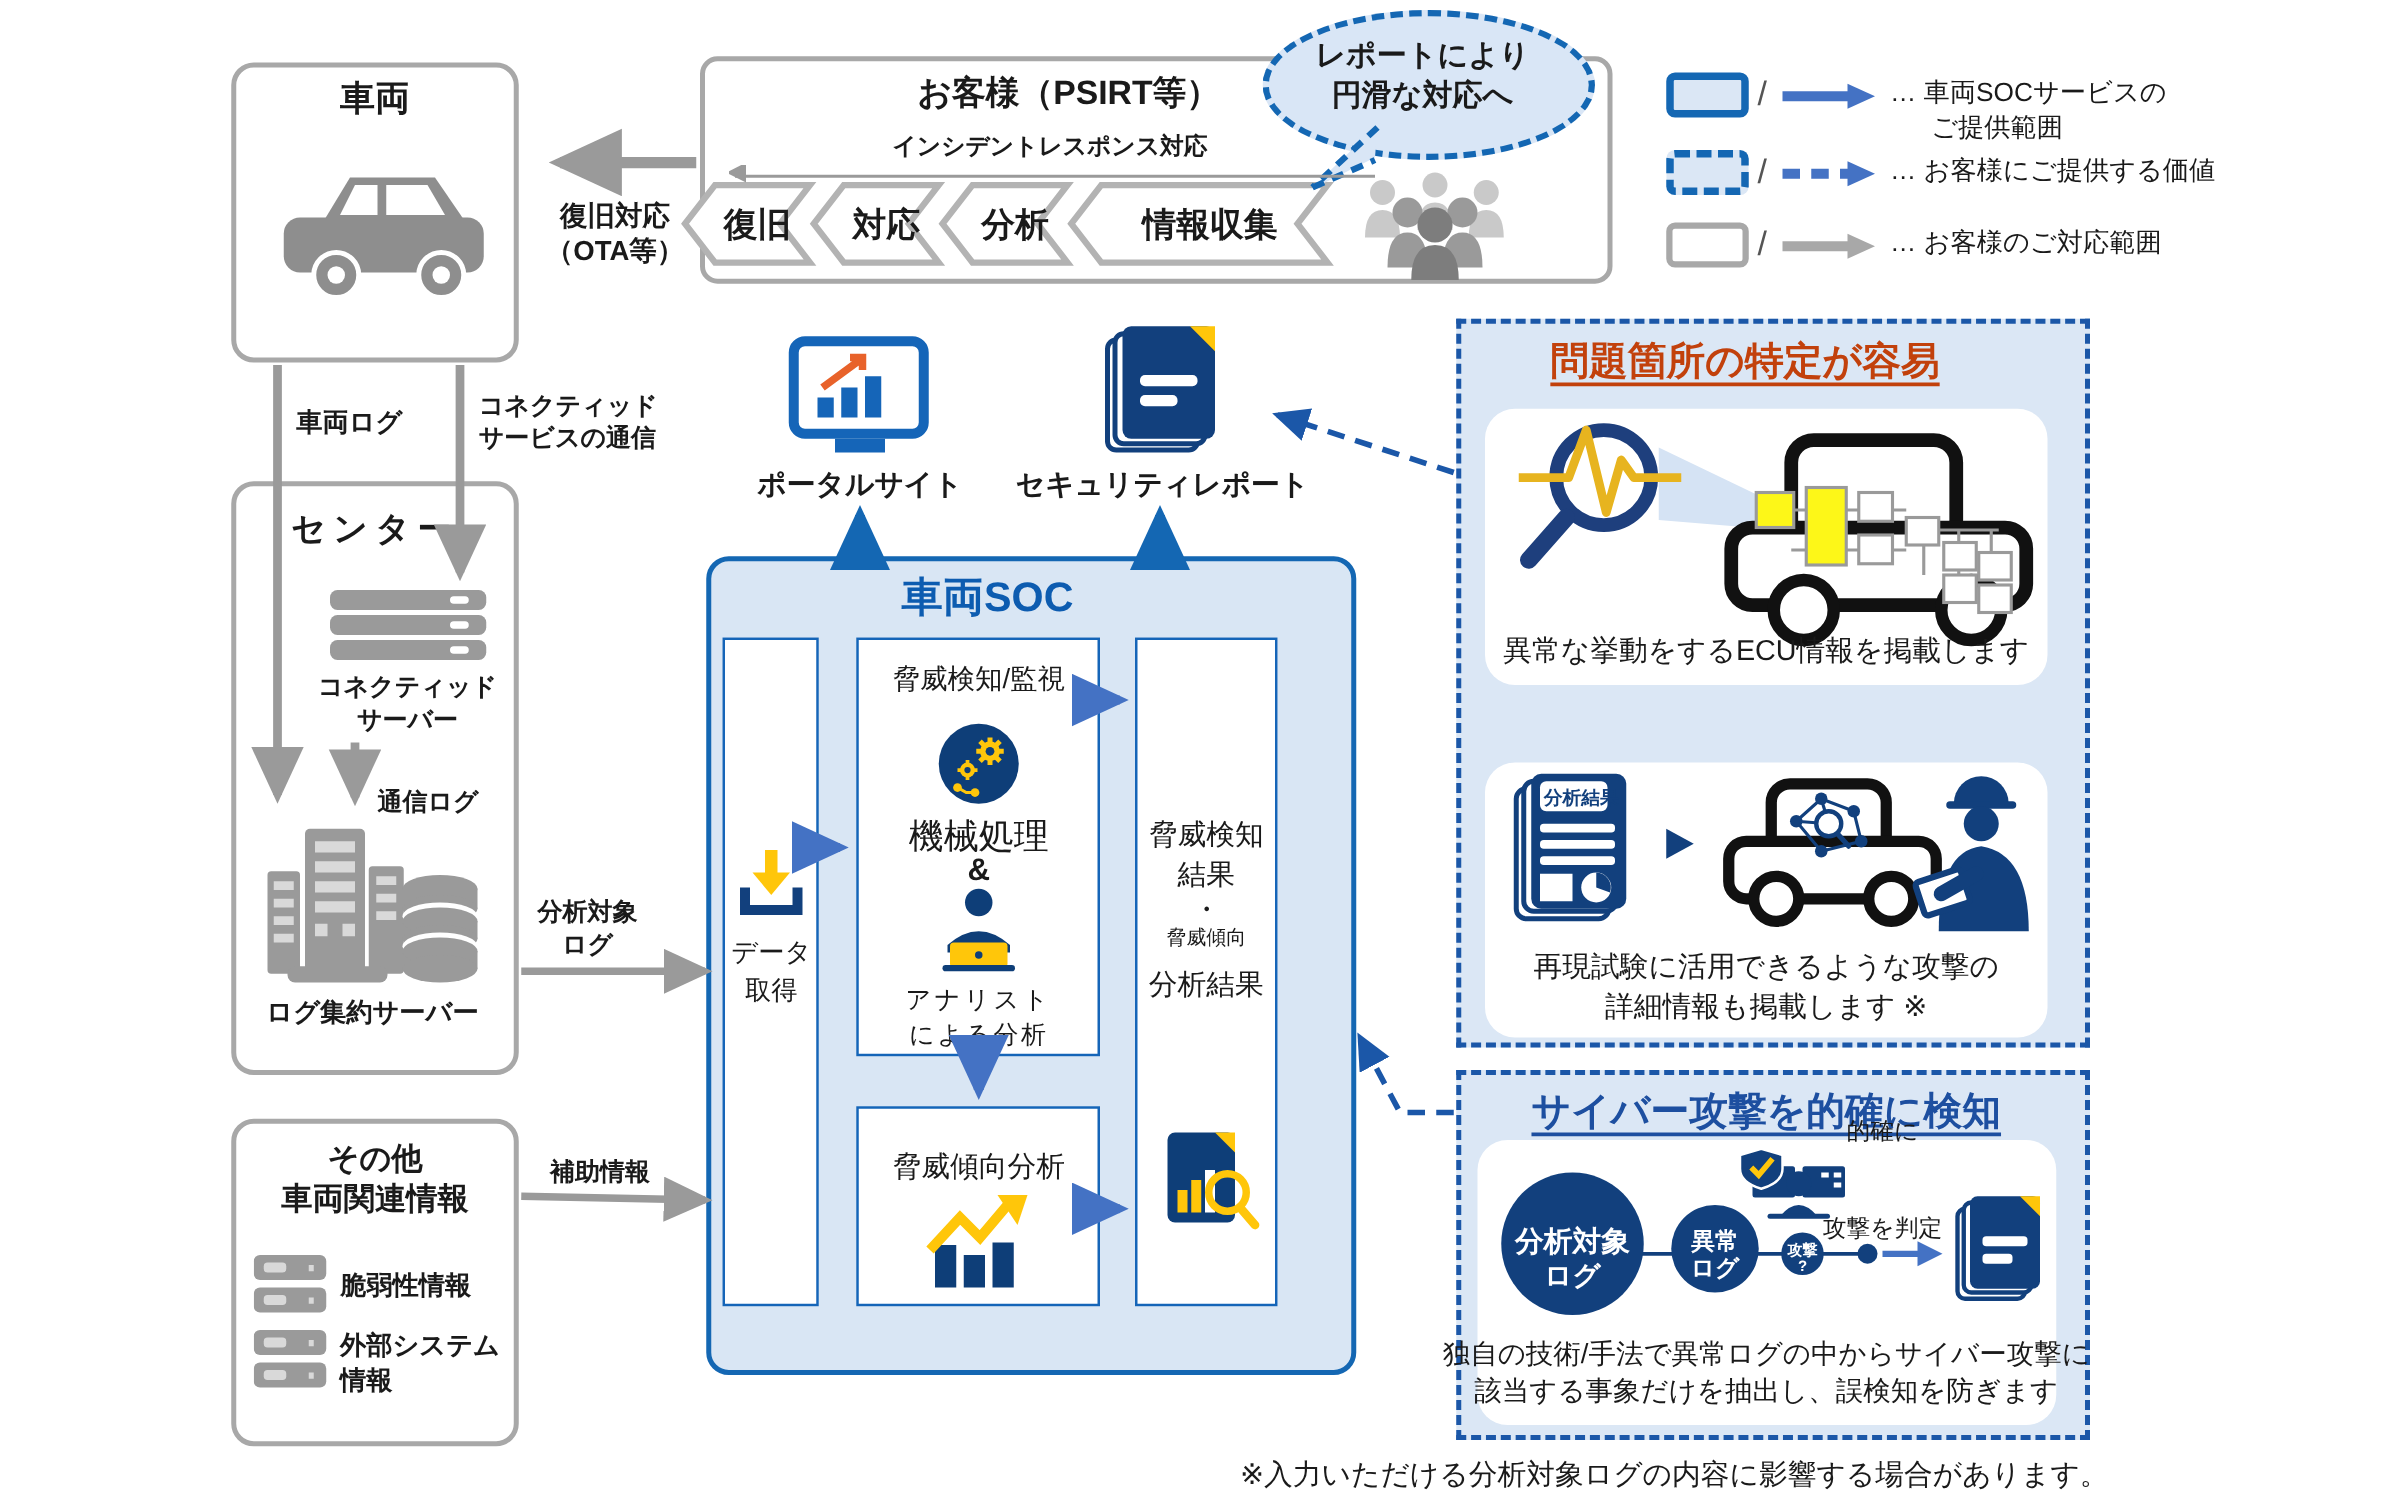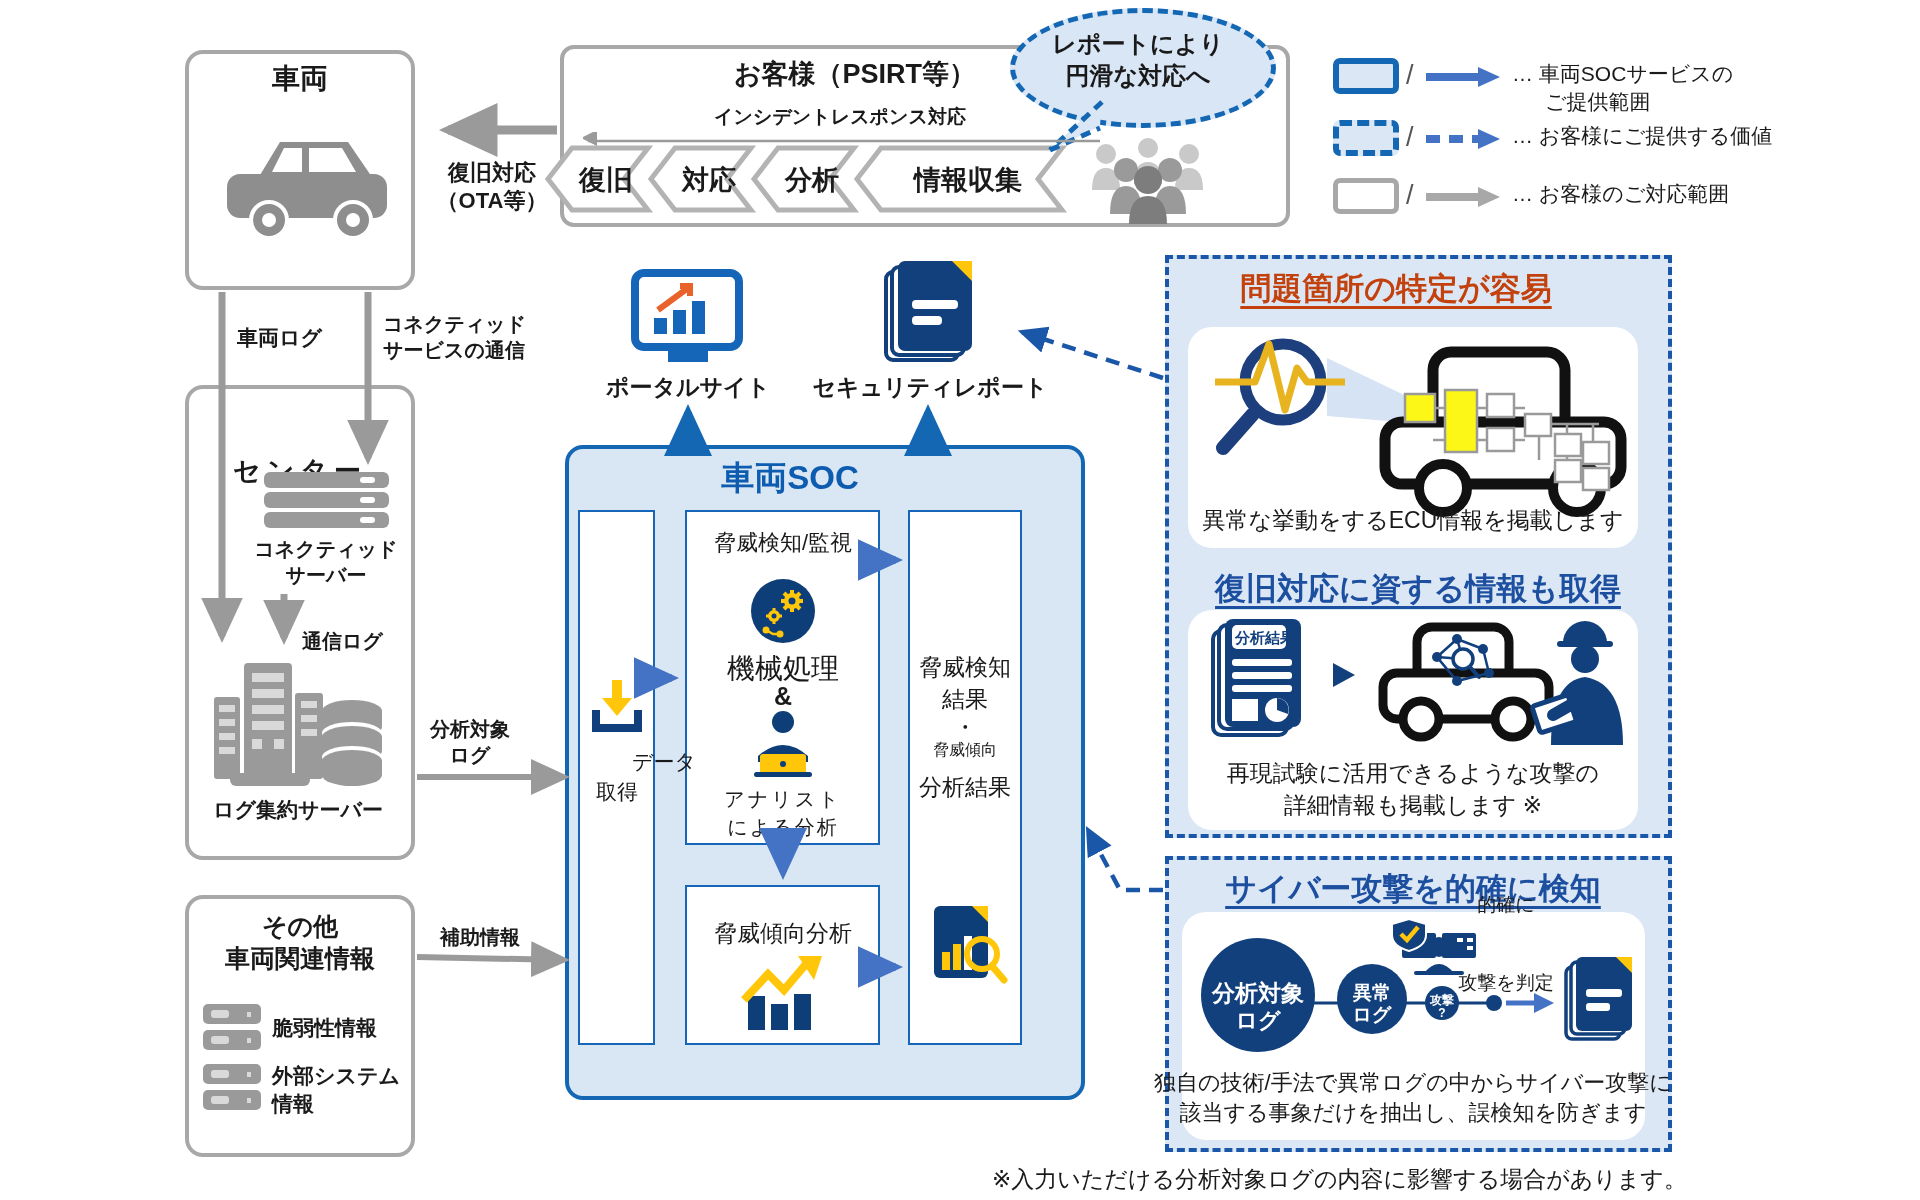--- a/index.html
+++ b/index.html
@@ -34,21 +34,21 @@
     <circle cx="47" cy="92" r="7" fill="#fff"></circle>
     <circle cx="131" cy="92" r="18" fill="#8e8e8e" stroke="#fff" stroke-width="4"></circle>
     <circle cx="131" cy="92" r="7" fill="#fff"></circle>
   </svg>
 
   <span class="abs b z3" style="left:237px;top:324px;font-size:21px;">車両ログ</span>
   <span class="abs b z3" style="left:383px;top:311px;font-size:20px;">コネクティッド</span>
   <span class="abs b z3" style="left:383px;top:337px;font-size:20px;">サービスの通信</span>
 
   <div class="abs gbox z2" style="left:185px;top:385px;width:230px;height:475px;"></div>
-  <span class="abs ctr b z3" style="left:300px;top:405px;font-size:27px;letter-spacing:6px;margin-top:48px;">センター</span>
+  <span class="abs ctr b z3" style="left:300px;top:405px;font-size:27px;letter-spacing:6px;">センター</span>
   <svg class="abs z3" style="left:264px;top:472px;" width="126" height="58" viewBox="0 0 126 58">
     <rect x="0" y="0" width="125" height="16" rx="6" fill="#9a9a9a"></rect>
     <rect x="0" y="20" width="125" height="16" rx="6" fill="#9a9a9a"></rect>
     <rect x="0" y="40" width="125" height="16" rx="6" fill="#9a9a9a"></rect>
     <rect x="96" y="5" width="15" height="6" rx="3" fill="#fff"></rect>
     <rect x="96" y="25" width="15" height="6" rx="3" fill="#fff"></rect>
     <rect x="96" y="45" width="15" height="6" rx="3" fill="#fff"></rect>
   </svg>
   <span class="abs ctr b z3" style="left:326px;top:536px;font-size:20px;">コネクティッド</span>
   <span class="abs ctr b z3" style="left:326px;top:562px;font-size:20px;">サーバー</span>
@@ -204,21 +204,21 @@
 
   <div class="abs bluebox z2" style="left:565px;top:445px;width:520px;height:655px;"></div>
   <span class="abs ctr b z3" style="left:790px;top:456px;font-size:33px;color:#0d5cb0;">車両SOC</span>
 
   <div class="abs innerbox z3" style="left:578px;top:510px;width:77px;height:535px;"></div>
   <svg class="abs z4" style="left:588px;top:678px;" width="58" height="56" viewBox="0 0 58 56">
     <rect x="24" y="2" width="10" height="20" fill="#ffc60a"></rect>
     <polygon points="14,20 44,20 29,38" fill="#ffc60a"></polygon>
     <path d="M8,32 L8,50 L50,50 L50,32" stroke="#12407d" stroke-width="8" fill="none"></path>
   </svg>
-  <span class="abs ctr r z4" style="left:617px;top:748px;font-size:21px;margin-left:47px;">データ</span>
+  <span class="abs ctr r z4" style="left:617px;top:748px;font-size:21px;">データ</span>
   <span class="abs ctr r z4" style="left:617px;top:778px;font-size:21px;">取得</span>
 
   <div class="abs innerbox z3" style="left:685px;top:510px;width:195px;height:335px;"></div>
   <span class="abs ctr r z4" style="left:783px;top:528px;font-size:22px;">脅威検知/監視</span>
   <svg class="abs z4" style="left:750px;top:578px;" width="66" height="66" viewBox="0 0 66 66">
     <circle cx="33" cy="33" r="32" fill="#0e3e78"></circle>
     <g stroke="#ffc60a" stroke-width="4">
       <line x1="42" y1="12" x2="42" y2="34"></line>
         <line x1="31" y1="23" x2="53" y2="23"></line>
       <line x1="34" y1="15" x2="50" y2="31"></line>
@@ -303,21 +303,20 @@
     <rect x="292" y="64" width="27" height="23" fill="#fff" stroke="#9a9a9a" stroke-width="2.5"></rect>
     <rect x="292" y="98" width="27" height="23" fill="#fff" stroke="#9a9a9a" stroke-width="2.5"></rect>
     <rect x="330" y="84" width="26" height="22" fill="#fff" stroke="#9a9a9a" stroke-width="2.5"></rect>
     <rect x="360" y="104" width="26" height="22" fill="#fff" stroke="#9a9a9a" stroke-width="2.5"></rect>
     <rect x="360" y="130" width="26" height="22" fill="#fff" stroke="#9a9a9a" stroke-width="2.5"></rect>
     <rect x="388" y="112" width="26" height="22" fill="#fff" stroke="#9a9a9a" stroke-width="2.5"></rect>
     <rect x="388" y="138" width="26" height="22" fill="#fff" stroke="#9a9a9a" stroke-width="2.5"></rect>
   </svg>
   <span class="abs ctr r z4" style="left:1413px;top:505px;font-size:23px;">異常な挙動をするECU情報を掲載します</span>
 
-  <span class="abs ctr b z3" style="left:1418px;top:568px;font-size:31px;color:#1d4fa0;text-decoration:underline;text-underline-offset:7px;">復旧対応に資する情報も取得</span>
   <div class="abs whitecard z3" style="left:1188px;top:610px;width:450px;height:220px;"></div>
   <svg class="abs z4" style="left:1205px;top:615px;" width="430" height="140" viewBox="0 0 430 140">
 
     <rect x="8" y="16" width="74" height="104" rx="8" fill="#fff" stroke="#12407d" stroke-width="4"></rect>
     <rect x="14" y="10" width="74" height="104" rx="8" fill="#fff" stroke="#12407d" stroke-width="4"></rect>
     <rect x="20" y="4" width="76" height="108" rx="8" fill="#12407d"></rect>
     <rect x="27" y="10" width="54" height="24" rx="5" fill="#fff"></rect>
     <rect x="27" y="44" width="60" height="7" rx="3" fill="#fff"></rect>
     <rect x="27" y="57" width="60" height="7" rx="3" fill="#fff"></rect>
     <rect x="27" y="70" width="60" height="7" rx="3" fill="#fff"></rect>

